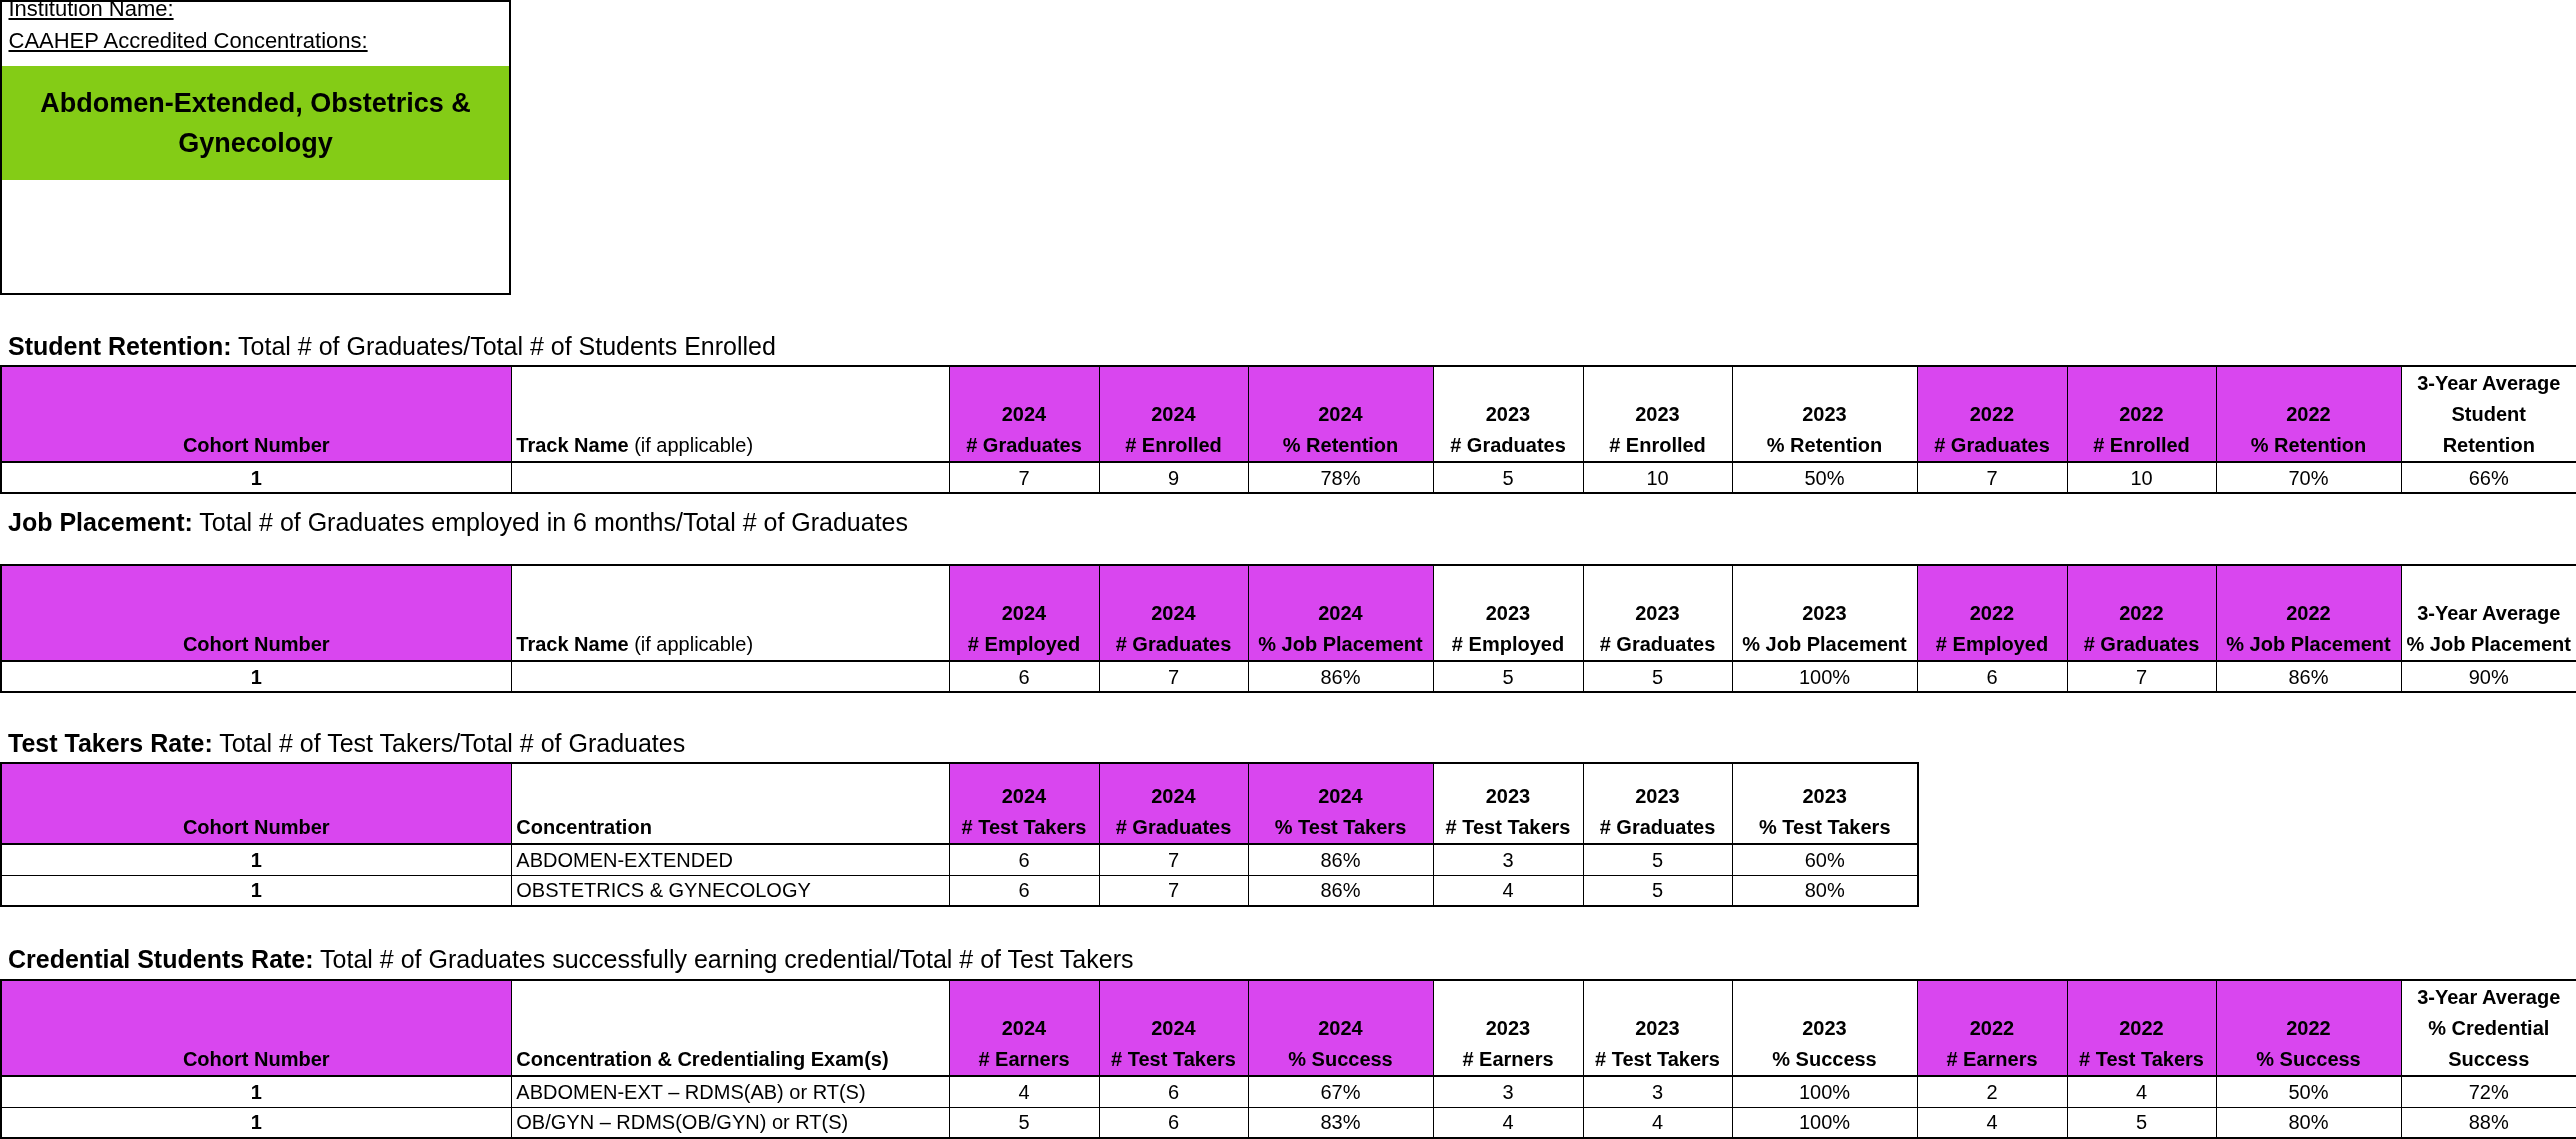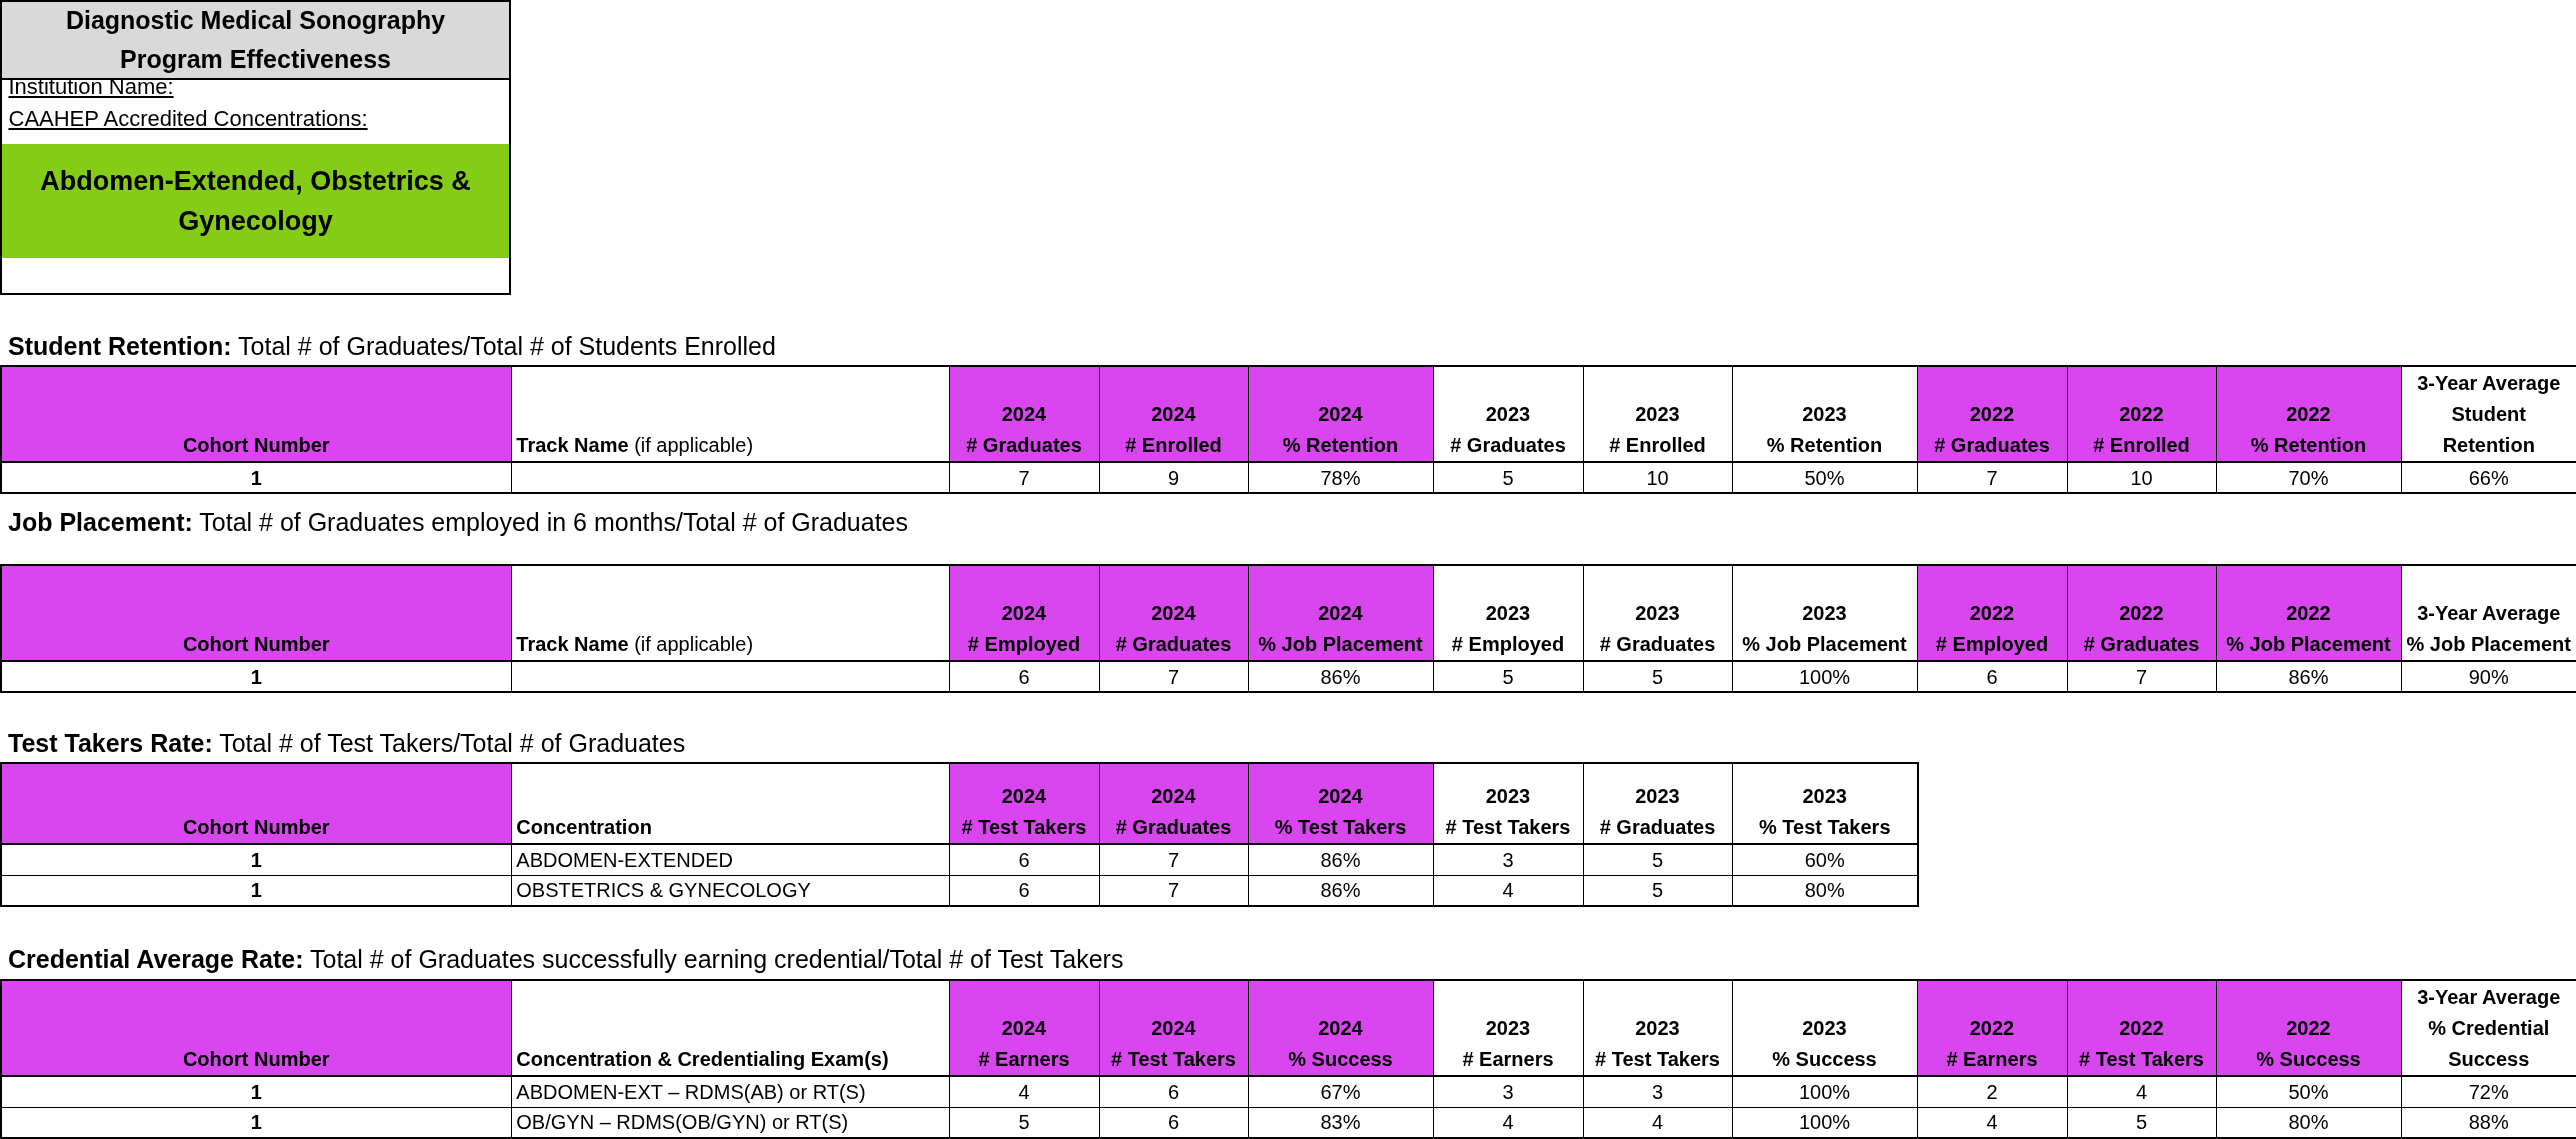--- a/index.html
+++ b/index.html
@@ -63,26 +63,20 @@
     table.grid td.bold { font-weight: bold; }
     table.grid td.left { text-align: left; padding-left: 4.8px; }
     .hdr-line { display: block; }
   </style>
 </head>
 <body>
 
 <div class="page">
 
   <div class="infobox">
-    <div class="info-title">
-      <div>
-        <span class="hdr-line">Diagnostic Medical Sonography</span>
-        <span class="hdr-line">Program Effectiveness</span>
-      </div>
-    </div>
     <div class="info-label">Institution Name:</div>
     <div class="info-label">CAAHEP Accredited Concentrations:</div>
     <div class="info-conc">
       <div>
         <span class="hdr-line">Abdomen-Extended, Obstetrics &amp;</span>
         <span class="hdr-line">Gynecology</span>
       </div>
     </div>
   </div>
 
@@ -313,21 +307,21 @@
         <td>7</td>
         <td>86%</td>
         <td>4</td>
         <td>5</td>
         <td>80%</td>
       </tr>
     </tbody>
   </table>
 
   <div class="section-title" style="top:945px;">
-    <b>Credential Average Rate:</b><span> Total # of Graduates successfully earning credential/Total # of Test Takers</span>
+    <b>Credential Students Rate:</b><span> Total # of Graduates successfully earning credential/Total # of Test Takers</span>
   </div>
   <table class="grid" style="top:979px; width:2576px;">
     <colgroup>
       <col style="width:510px">
         <col style="width:438px">
       <col style="width:150px">
         <col style="width:149px">
         <col style="width:185px">
       <col style="width:150px">
         <col style="width:149px">

